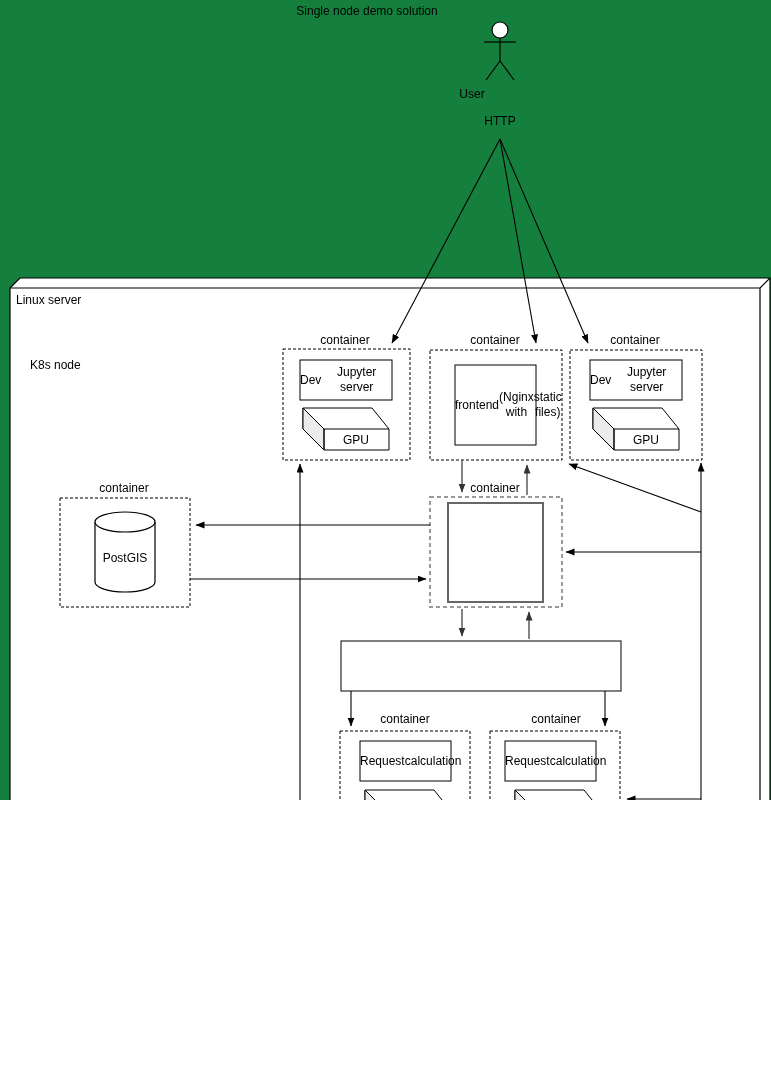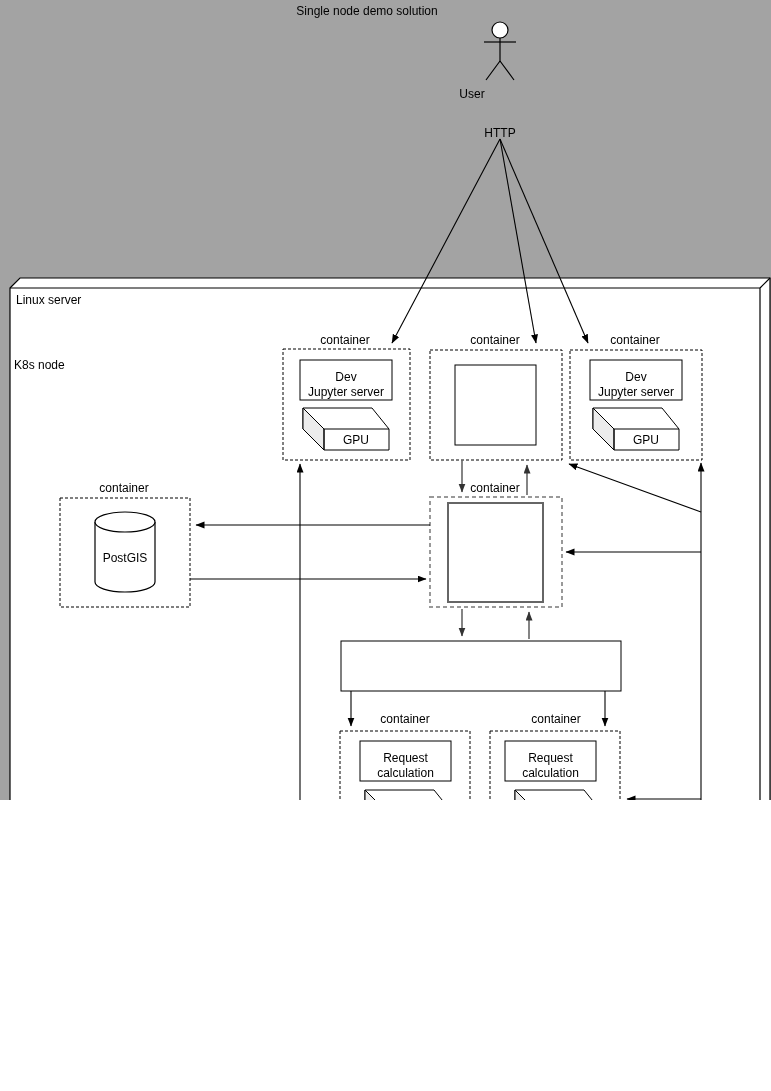--- a/index.html
+++ b/index.html
@@ -1,22 +1,22 @@
 <!DOCTYPE html>
 <html><head>
 <meta charset="utf-8">
 <style>
   html,body{margin:0;padding:0;background:#ffffff;}
-  #stage{position:relative;width:771px;height:800px;background:#a3a3a3;overflow:hidden;
+  #stage{position:relative;width:771px;height:800px;background:#15803d;overflow:hidden;
          font-family:"Liberation Sans","DejaVu Sans",sans-serif;color:#000;}
   #diagram-svg{position:absolute;left:0;top:0;}
   .lbl{position:absolute;font-size:12px;line-height:14px;white-space:nowrap;color:#000;}
   .ctrx{transform:translateX(-50%);}
   .ctrxy{transform:translate(-50%,-50%);}
-  .boxlbl{position:absolute;display:flex;flex-direction:column;align-items:center;justify-content:flex-end;
+  .boxlbl{position:absolute;display:flex;flex-direction:row;align-items:center;justify-content:flex-start;
           font-size:12px;line-height:15px;text-align:center;color:#000;}
   .underline{}
 </style>
 </head>
 <body>
 
 <div id="stage">
 
   <svg id="diagram-svg" width="771" height="1091" viewBox="0 0 771 1091">
     <defs>
@@ -111,37 +111,42 @@
       <path d="M462,460 L462,492" marker-end="url(#ahg)"></path>
       <path d="M527,495 L527,465" marker-end="url(#ahg)"></path>
       <path d="M462,609 L462,636" marker-end="url(#ahg)"></path>
       <path d="M529,639 L529,612" marker-end="url(#ahg)"></path>
     </g>
   </svg>
 
   <div class="lbl ctrx" style="left:367px;top:4px;">Single node demo solution</div>
 
   <div class="lbl ctrx" style="left:472px;top:87px;">User</div>
-  <div class="lbl ctrx" style="left:500px;top:114px;margin-top:12px;">HTTP</div>
+  <div class="lbl ctrx" style="left:500px;top:114px;">HTTP</div>
 
   <div class="lbl underline" style="left:16px;top:293px;">Linux server</div>
-  <div class="lbl" style="left:14px;top:358px;">K8s node</div>
+  <div class="lbl" style="left:30px;top:358px;">K8s node</div>
   <div class="lbl underline" style="left:8px;top:985px;">NAS</div>
 
   <div class="lbl ctrx" style="left:345px;top:333px;">container</div>
   <div class="lbl ctrx" style="left:495px;top:333px;">container</div>
   <div class="lbl ctrx" style="left:635px;top:333px;">container</div>
   <div class="lbl ctrx" style="left:124px;top:481px;">container</div>
   <div class="lbl ctrx" style="left:495px;top:481px;">container</div>
   <div class="lbl ctrx" style="left:405px;top:712px;">container</div>
   <div class="lbl ctrx" style="left:556px;top:712px;">container</div>
 
   <div class="boxlbl" style="left:300px;top:360px;width:92px;height:40px;">
     <span>Dev</span>
     <span>Jupyter server</span>
+  </div>
+  <div class="boxlbl" style="left:455px;top:365px;width:81px;height:80px;">
+    <span>frontend</span>
+    <span>(Nginx with</span>
+    <span>static files)</span>
   </div>
   <div class="boxlbl" style="left:590px;top:360px;width:92px;height:40px;">
     <span>Dev</span>
     <span>Jupyter server</span>
   </div>
   <div class="lbl ctrx" style="left:125px;top:551px;">PostGIS</div>
   <div class="boxlbl" style="left:360px;top:741px;width:91px;height:40px;">
     <span>Request</span>
     <span>calculation</span>
   </div>

